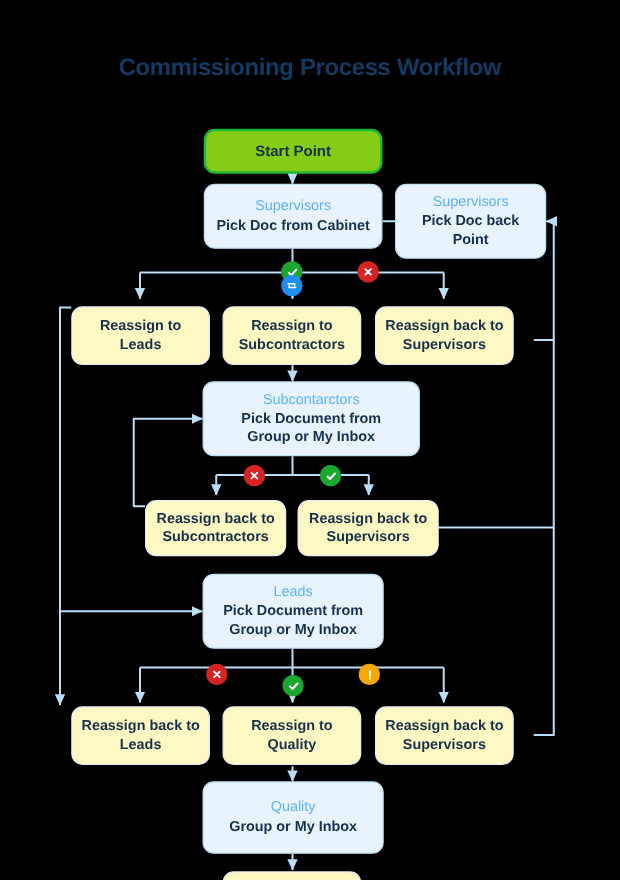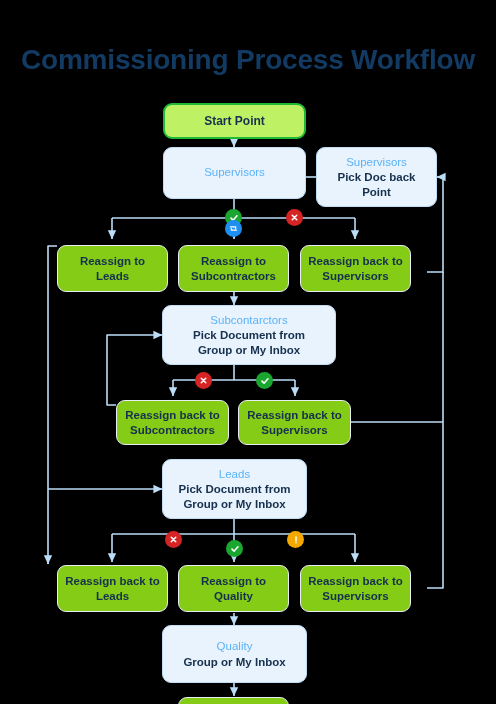--- a/index.html
+++ b/index.html
@@ -9,21 +9,21 @@
     font-family:"Liberation Sans", sans-serif;
     overflow:hidden;
     position:relative;
   }
   #stage{position:absolute;left:0;top:0;width:496px;height:704px;}
 
   #title{
     position:absolute;left:0;top:44px;width:496px;
     text-align:center;
     color:#123a63;
-    font-size:28px;
+    font-size:19px;
     font-weight:bold;
     letter-spacing:-0.2px;
     white-space:nowrap;
   }
 
   svg#wires{position:absolute;left:0;top:0;width:496px;height:704px;}
 
   .node{
     position:absolute;
     box-sizing:border-box;
@@ -40,30 +40,30 @@
     font-size:11.5px;
     font-weight:normal;
     margin-bottom:1px;
   }
   .node .ttl{
     color:#16304d;
     font-size:11.5px;
     font-weight:bold;
   }
   .start{
-    background:#bef264;
+    background:#84cc16;
     border:2px solid #1fb936;
   }
   .start .ttl{font-size:12px;}
   .actor{
     background:#e8f3fe;
     border:1.4px solid #bfdcf7;
   }
   .plain{
-    background:#84cc16;
+    background:#fef9c3;
     border:1px solid #e7edf3;
   }
   .plain .ttl{color:#16304d;}
 
   .badge{
     position:absolute;
     width:17px;height:17px;
     border-radius:50%;
     display:flex;align-items:center;justify-content:center;
     color:#ffffff;
@@ -137,20 +137,21 @@
       <path d="M234,683 L234,696" marker-end="url(#ar)"></path>
     </g>
   </svg>
 
   <div class="node start" style="left:163px;top:103px;width:143px;height:36px;">
     <span class="ttl">Start Point</span>
   </div>
 
   <div class="node actor" style="left:163px;top:147px;width:143px;height:52px;">
     <span class="role">Supervisors</span>
+    <span class="ttl">Pick Doc from Cabinet</span>
   </div>
 
   <div class="node actor" style="left:316px;top:147px;width:121px;height:60px;">
     <span class="role">Supervisors</span>
     <span class="ttl">Pick Doc back</span>
     <span class="ttl">Point</span>
   </div>
 
   <div class="node plain" style="left:57px;top:245px;width:111px;height:47px;">
     <span class="ttl">Reassign to</span>

